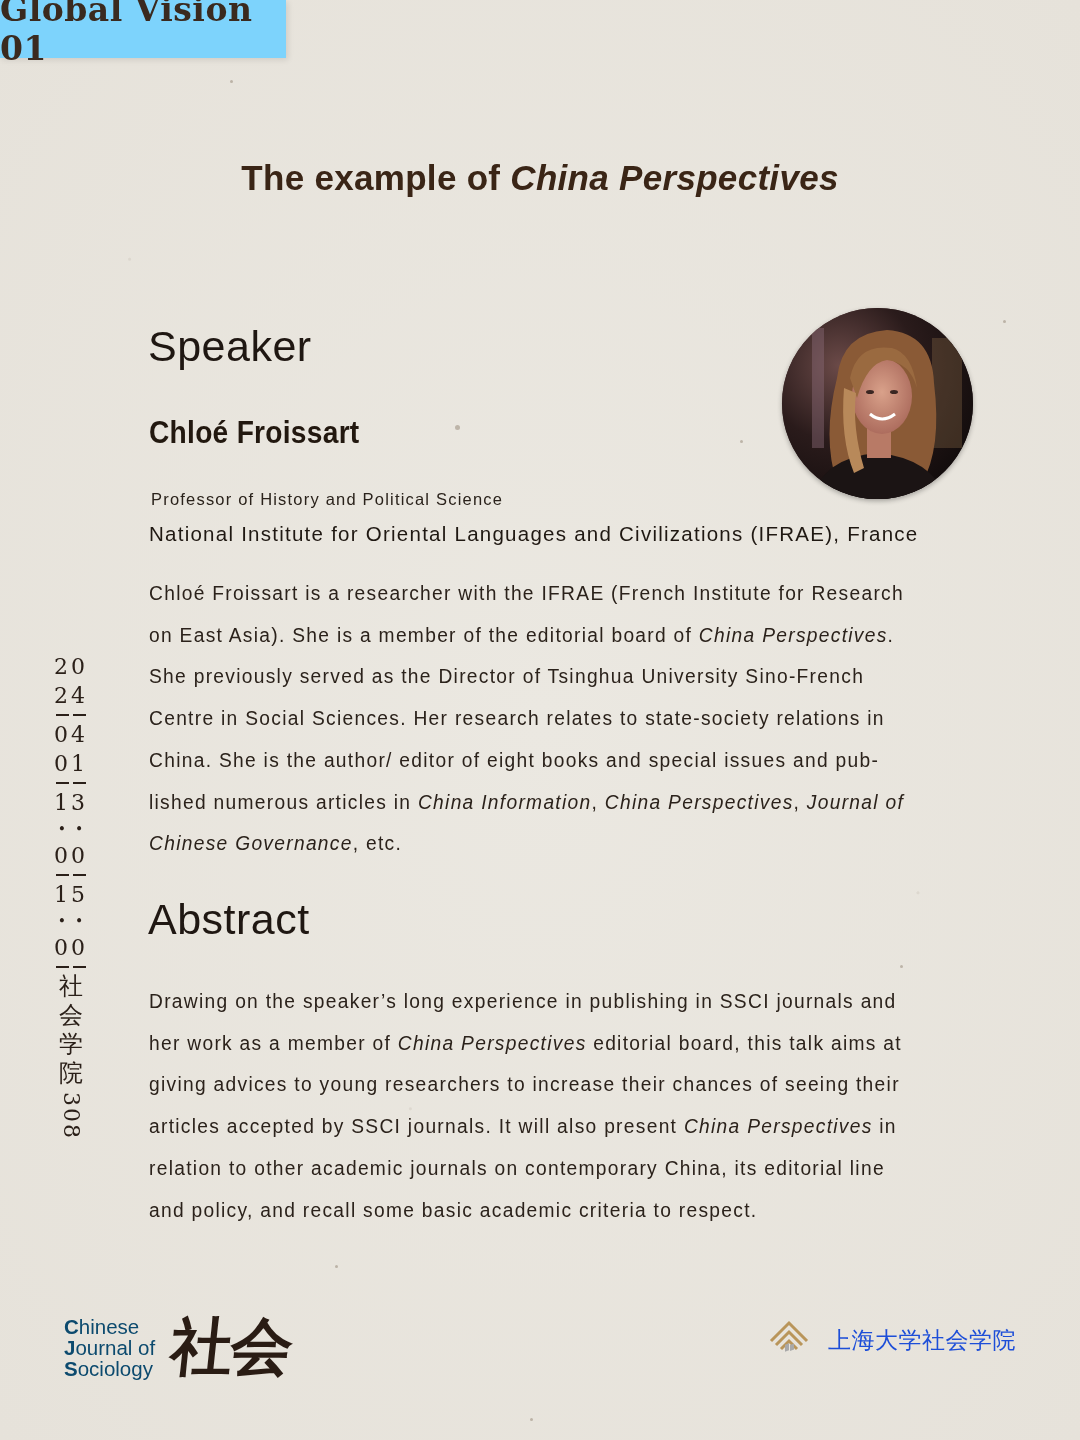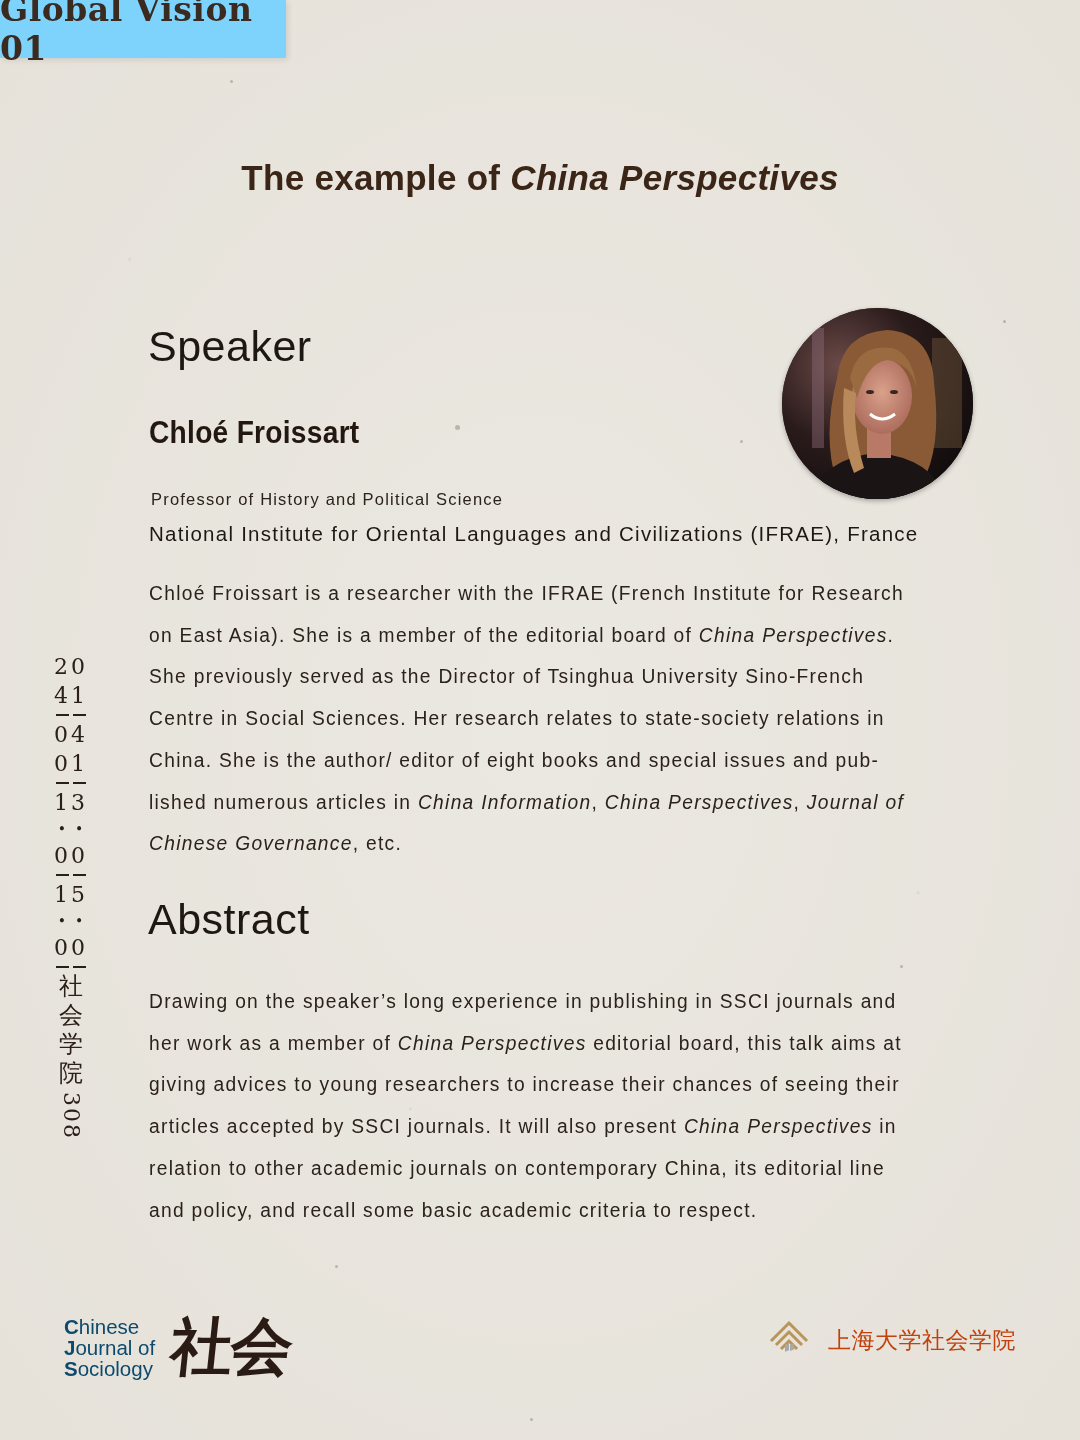--- a/index.html
+++ b/index.html
@@ -123,21 +123,21 @@
     font-family: "DejaVu Serif", serif; font-weight: bold;
     font-size: 62px; color: #2a1c14; letter-spacing: -2px;
     transform: skewX(-6deg);
   }
 
   .shu-logo { position: absolute; left: 768px; top: 1320px; display: flex; align-items: center; }
   .shu-mark { width: 42px; height: 40px; }
   .shu-text {
     margin-left: 18px;
     font-family: "DejaVu Serif", serif;
-    font-size: 23px; color: #c2410c; letter-spacing: 0.5px;
+    font-size: 23px; color: #1d4ed8; letter-spacing: 0.5px;
   }
 </style>
 </head>
 <body>
 
 <div class="speck" style="left:455px;top:425px;width:5px;height:5px;"></div>
 <div class="speck" style="left:740px;top:440px;"></div>
 <div class="speck" style="left:1003px;top:320px;"></div>
 <div class="speck" style="left:230px;top:80px;"></div>
 <div class="speck" style="left:900px;top:965px;"></div>
@@ -209,21 +209,21 @@
     <span class="ln"><span>Drawing on the speaker’s long experience in publishing in SSCI journals and</span></span>
     <span class="ln"><span>her work as a member of </span><i>China Perspectives</i><span> editorial board, this talk aims at</span></span>
     <span class="ln"><span>giving advices to young researchers to increase their chances of seeing their</span></span>
     <span class="ln"><span>articles accepted by SSCI journals. It will also present </span><i>China Perspectives</i><span> in</span></span>
     <span class="ln"><span>relation to other academic journals on contemporary China, its editorial line</span></span>
     <span class="ln"><span>and policy, and recall some basic academic criteria to respect.</span></span>
   </div>
 
 <div class="date-strip">
   <div class="num">20</div>
-  <div class="num">41</div>
+  <div class="num">24</div>
   <div class="dash"></div>
   <div class="num">04</div>
   <div class="num">01</div>
   <div class="dash"></div>
   <div class="num">13</div>
   <div class="dots">••</div>
   <div class="num">00</div>
   <div class="dash"></div>
   <div class="num">15</div>
   <div class="dots">••</div>

